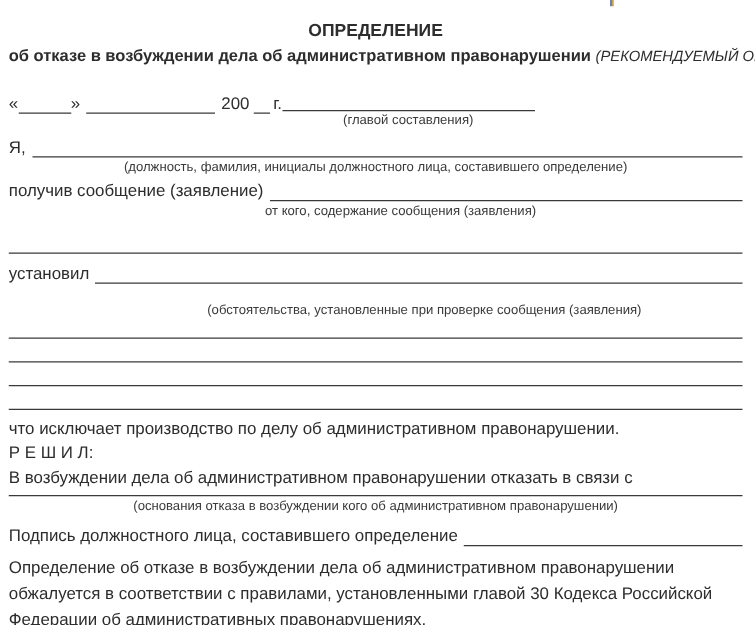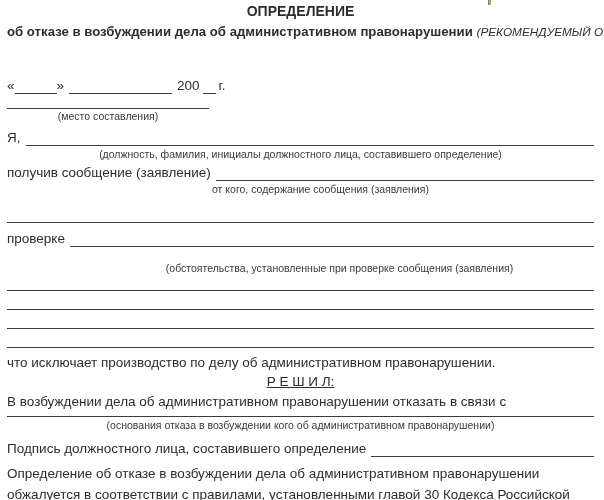--- a/index.html
+++ b/index.html
@@ -1,21 +1,21 @@
 <!DOCTYPE html>
 <html><head>
 <meta charset="utf-8">
 <style>
   html, body { margin: 0; padding: 0; background: #fff; }
   .doc {
     position: relative;
     width: 604px;
     height: 500px;
     box-sizing: border-box;
-    padding: 3px 10px 0 7px;
+    padding: 16px 10px 0 7px;
     overflow: hidden;
     background: #fff;
     color: #2d2d2d;
     font-family: "Liberation Sans", sans-serif;
     font-size: 13.5px;
     line-height: 17px;
   }
   .title {
     text-align: center;
     font-weight: 700;
@@ -49,37 +49,37 @@
     font-size: 10.5px;
     line-height: 12px;
     color: #3a3a3a;
     margin-top: 1px;
   }
   .center { text-align: center; }
   .row { display: flex; align-items: flex-end; }
   .row .lbl { white-space: nowrap; }
   .fill { flex: 1; border-bottom: 1px solid #3a3a3a; margin-left: 5px; }
 
-  .date-row { display: flex; justify-content: flex-start; margin-top: 36px; flex-direction: column; }
+  .date-row { display: flex; justify-content: flex-start; margin-top: 20px; }
   .date-left { white-space: nowrap; }
   .date-right { width: 202px; }
   .date-right .blank-line { height: 14px; }
 
   .row-official { margin-top: 7px; }
   .cap-official { margin-top: 2px; }
   .row-message { margin-top: 4px; }
   .cap-message { margin-left: 205px; margin-top: 2px; }
   .bl-single { height: 14px; margin-top: 13px; }
   .row-established { margin-top: 7px; }
   .cap-established { margin-left: 78px; margin-top: 15px; text-align: center; }
   .bl-1 { height: 14px; margin-top: 2px; }
   .bl-n { height: 18px; }
   .para-excludes { margin-top: 6px; }
   .para-basis { margin-top: 4px; line-height: 20px; }
-  .heading-decision { text-align: center; margin-top: 2px; text-decoration: underline; }
+  .heading-decision { margin-top: 2px; }
   .para-decision { margin-top: 3px; }
   .bl-refusal { height: 6px; }
   .cap-refusal { margin-top: 2px; }
   .row-signature { margin-top: 9px; }
   .para-appeal { margin-top: 6px; line-height: 21px; }
   .scan-artifact {
     position: absolute;
     left: 488px; top: 0;
     width: 3px; height: 5px;
     background: linear-gradient(90deg, #6f7fae 50%, #c9a24b 50%);
@@ -97,40 +97,40 @@
     <span>об отказе в возбуждении дела об административном правонарушении</span>
     <span class="subtitle-note">(РЕКОМЕНДУЕМЫЙ ОБРАЗЕЦ)</span>
   </div>
 
   <div class="date-row">
     <div class="date-left">
       <span>«</span><span class="blank w42"></span><span>»</span><span class="blank w103"></span><span>200</span><span class="blank w13"></span><span>г.</span>
     </div>
     <div class="date-right">
       <div class="blank-line"></div>
-      <div class="caption center">(место составления)</div>
+      <div class="caption center">(главой составления)</div>
     </div>
   </div>
 
   <div class="row row-official">
     <span class="lbl">Я,</span>
     <span class="fill"></span>
   </div>
   <div class="caption center cap-official">(должность, фамилия, инициалы должностного лица, составившего определение)</div>
 
   <div class="row row-message">
     <span class="lbl">получив сообщение (заявление)</span>
     <span class="fill"></span>
   </div>
   <div class="caption cap-message">от кого, содержание сообщения (заявления)</div>
 
   <div class="blank-line bl-single"></div>
 
   <div class="row row-established">
-    <span class="lbl">проверке</span>
+    <span class="lbl">установил</span>
     <span class="fill"></span>
   </div>
   <div class="caption cap-established">(обстоятельства, установленные при проверке сообщения (заявления)</div>
 
   <div class="blank-line bl-1"></div>
   <div class="blank-line bl-n"></div>
   <div class="blank-line bl-n"></div>
   <div class="blank-line bl-n"></div>
 
   <div class="para-excludes">что исключает производство по делу об административном правонарушении.</div>

